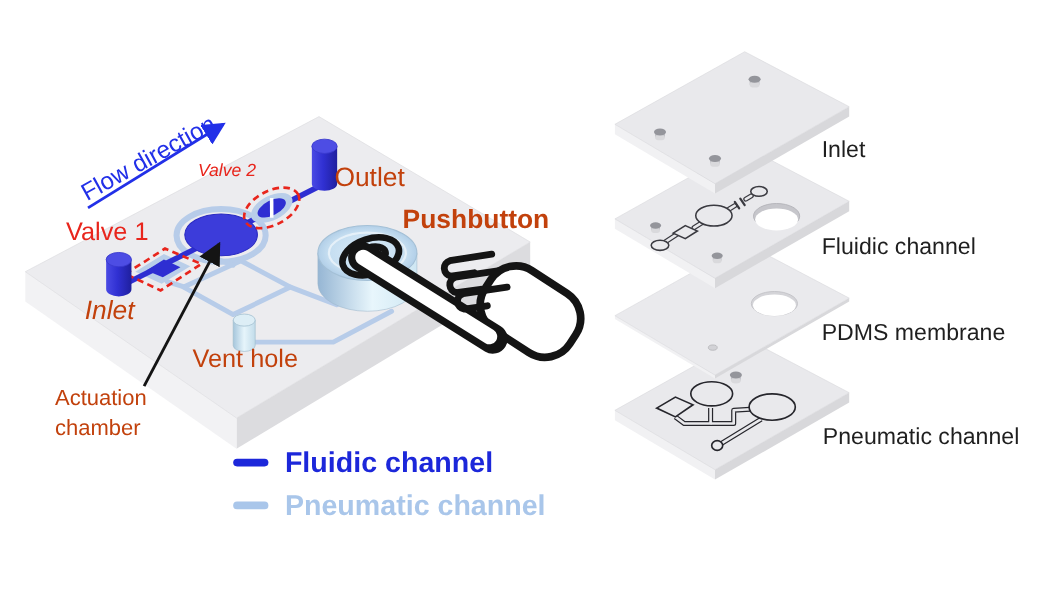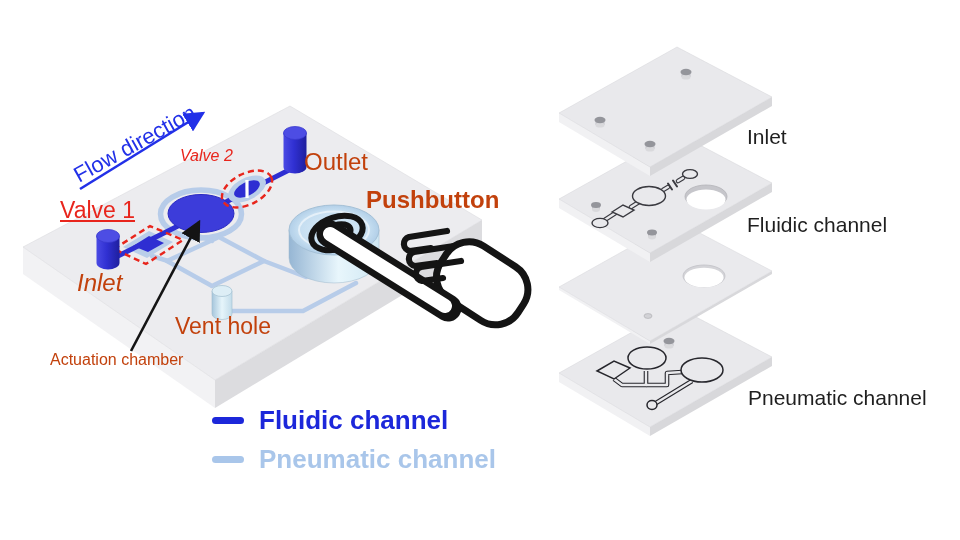--- a/index.html
+++ b/index.html
@@ -7,21 +7,21 @@
           font-family:"Liberation Sans",sans-serif;}
   .gfx{position:absolute;left:0;top:0;}
   .lbl{position:absolute;color:#c2410c;white-space:nowrap;line-height:1.1;}
   .flow{left:40px;top:132px;width:190px;text-align:center;font-size:22px;transform:rotate(-29deg);}
   .valve2{left:180px;top:147px;font-size:16px;font-style:italic;}
   .outlet{left:304px;top:149px;font-size:24px;}
   .valve1{left:60px;top:198px;font-size:23px;}
   .inlet{left:77px;top:270px;font-size:24px;font-style:italic;}
   .pushbtn{left:366px;top:187px;font-size:24px;font-weight:bold;}
   .venthole{left:175px;top:314px;font-size:23px;}
-  .actuation{left:50px;top:349px;font-size:16px;width:150px;white-space:normal;line-height:1.35;}
+  .actuation{left:50px;top:349px;font-size:20px;width:150px;white-space:normal;line-height:1.35;}
   .legend-row{position:absolute;display:flex;align-items:center;font-size:26px;font-weight:bold;}
   .legend-row .dash{width:32px;height:7px;border-radius:4px;margin-right:15px;flex:0 0 auto;}
   .leg1{left:212px;top:405px;}
   .leg2{left:212px;top:444px;}
   .rlbl{font-size:21px;color:#1f1f1f;}
   .cover-l{left:747px;top:125px;}
   .fluid-l{left:747px;top:213px;}
   .pdms-l{left:747px;top:291px;}
   .pneu-l{left:748px;top:386px;}
 </style>
@@ -233,36 +233,37 @@
       </g>
     </g>
   </svg>
 
   <div class="lbl flow" style="color: rgb(34, 48, 232);">Flow direction</div>
 
   <div class="lbl valve2" style="color: rgb(232, 37, 28);">Valve 2</div>
 
   <div class="lbl outlet">Outlet</div>
 
-  <div class="lbl valve1" style="color: rgb(232, 37, 28); text-decoration: underline;">Valve 1</div>
+  <div class="lbl valve1" style="color: rgb(232, 37, 28);">Valve 1</div>
 
   <div class="lbl inlet">Inlet</div>
 
   <div class="lbl venthole">Vent hole</div>
 
   <div class="lbl pushbtn">Pushbutton</div>
 
   <div class="lbl actuation">Actuation chamber</div>
 
   <div class="legend-row leg1">
     <span class="dash" style="background: rgb(28, 39, 218);"></span>
     <span style="color: rgb(28, 39, 218);">Fluidic channel</span>
   </div>
   <div class="legend-row leg2">
     <span class="dash" style="background: rgb(169, 198, 234);"></span>
     <span style="color: rgb(169, 198, 234);">Pneumatic channel</span>
   </div>
 
   <div class="lbl rlbl cover-l">Inlet</div>
   <div class="lbl rlbl fluid-l">Fluidic channel</div>
+  <div class="lbl rlbl pdms-l">PDMS membrane</div>
   <div class="lbl rlbl pneu-l">Pneumatic channel</div>
 
 </div>
 
 </body></html>

